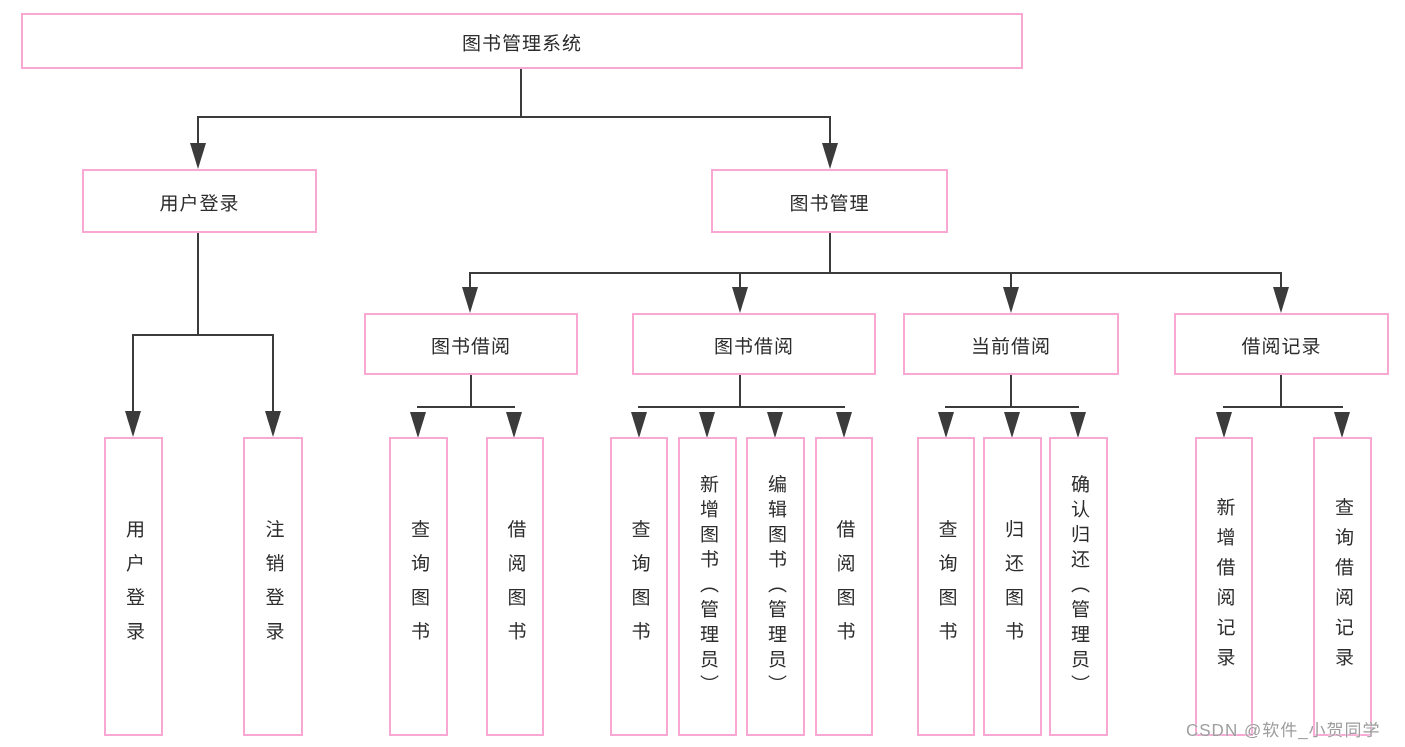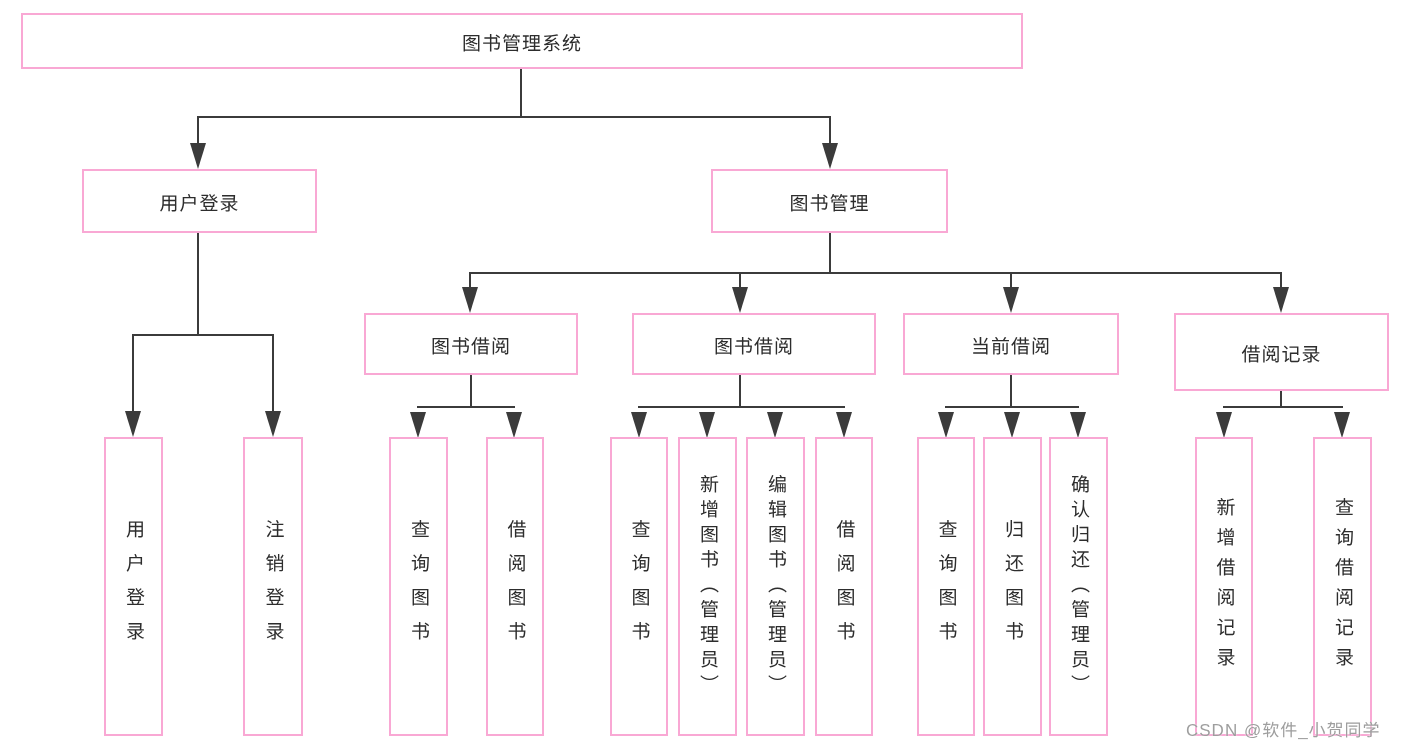--- a/index.html
+++ b/index.html
@@ -101,21 +101,21 @@
 
   <div class="box" style="left:364px;top:313px;width:214px;height:62px;">
     <span>图书借阅</span>
   </div>
   <div class="box" style="left:632px;top:313px;width:244px;height:62px;">
     <span>图书借阅</span>
   </div>
   <div class="box" style="left:903px;top:313px;width:216px;height:62px;text-align:right;">
     <span>当前借阅</span>
   </div>
-  <div class="box" style="left:1174px;top:313px;width:215px;height:78px;">
+  <div class="box" style="left:1174px;top:313px;width:215px;height:62px;">
     <span>借阅记录</span>
   </div>
 
   <div class="box leaf sp-lg" style="left:104px;top:437px;width:59px;height:299px;">
     <span class="vtext">用户登录</span>
   </div>
   <div class="box leaf sp-lg" style="left:243px;top:437px;width:60px;height:299px;">
     <span class="vtext">注销登录</span>
   </div>
 

